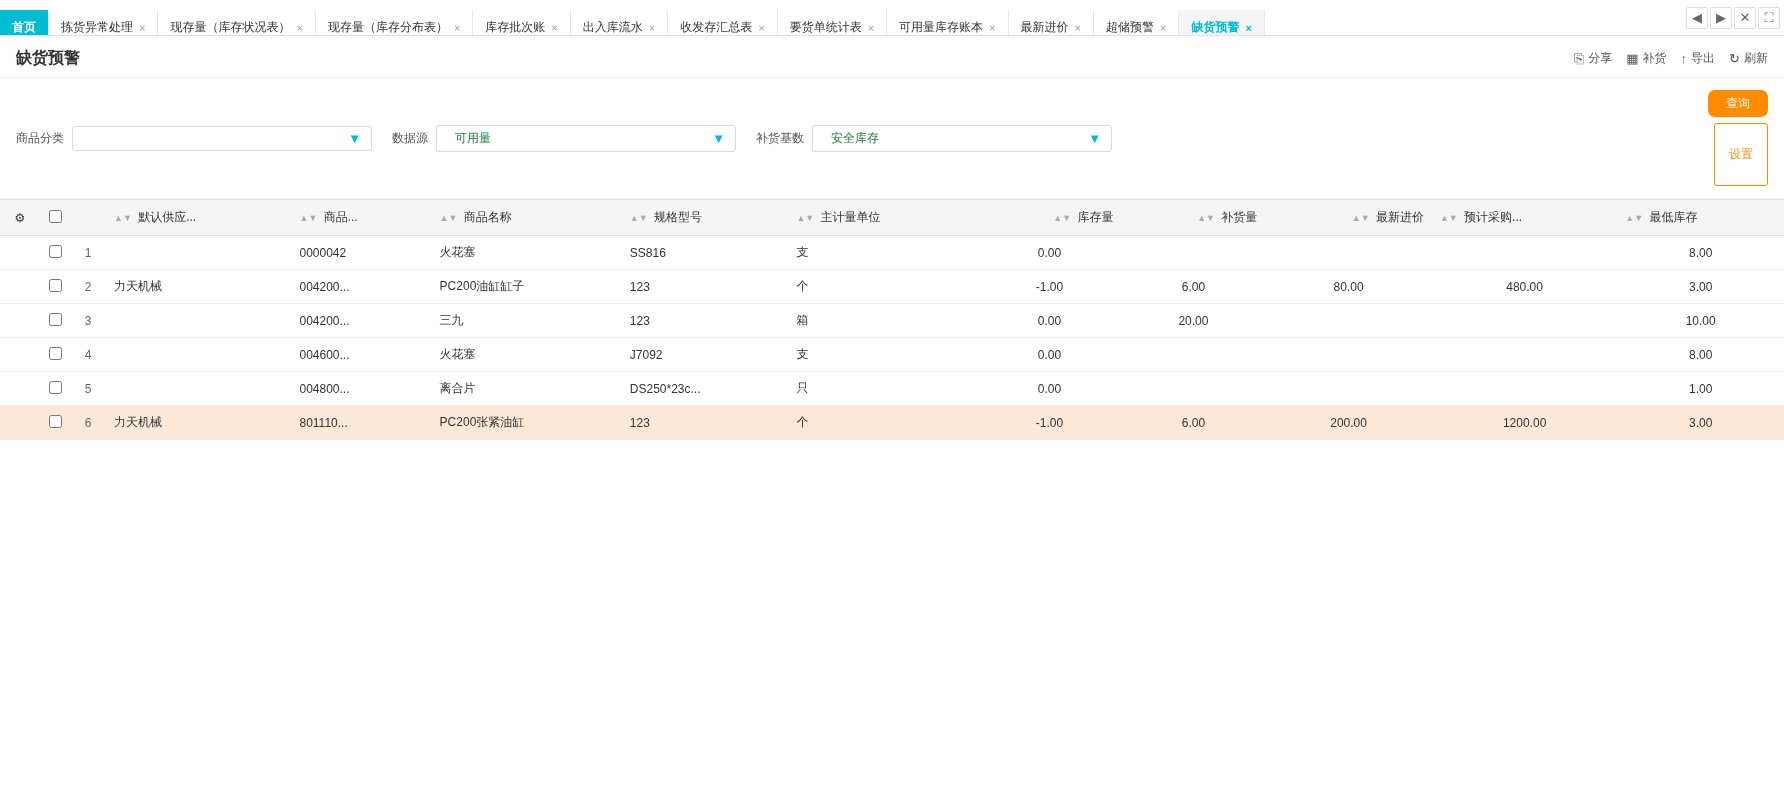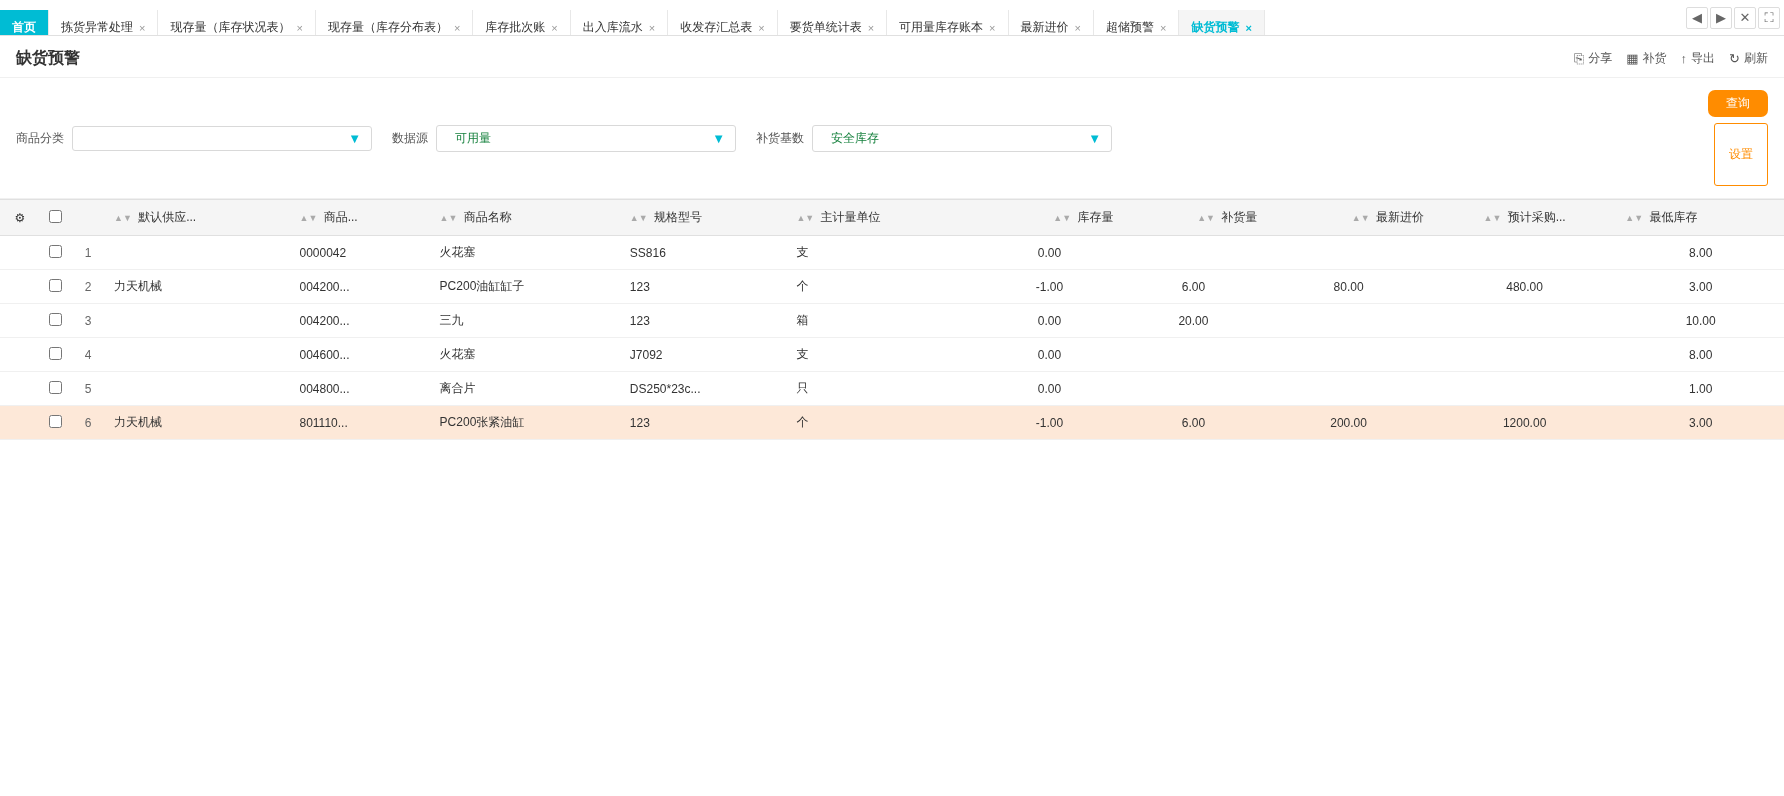--- a/index.html
+++ b/index.html
@@ -385,21 +385,21 @@
             <span>库存量</span>
           </th>
           <th class="sortable" style="text-align:right;">
             <span class="col-sort">▲▼</span>
             <span>补货量</span>
           </th>
           <th class="sortable" style="text-align:right;">
             <span class="col-sort">▲▼</span>
             <span>最新进价</span>
           </th>
-          <th class="sortable" style="text-align:center;">
+          <th class="sortable" style="text-align:left;">
             <span class="col-sort">▲▼</span>
             <span>预计采购...</span>
           </th>
           <th class="sortable" style="text-align:left;">
             <span class="col-sort">▲▼</span>
             <span>最低库存</span>
           </th>
         </tr>
       </thead>
       <tbody id="table-body">

